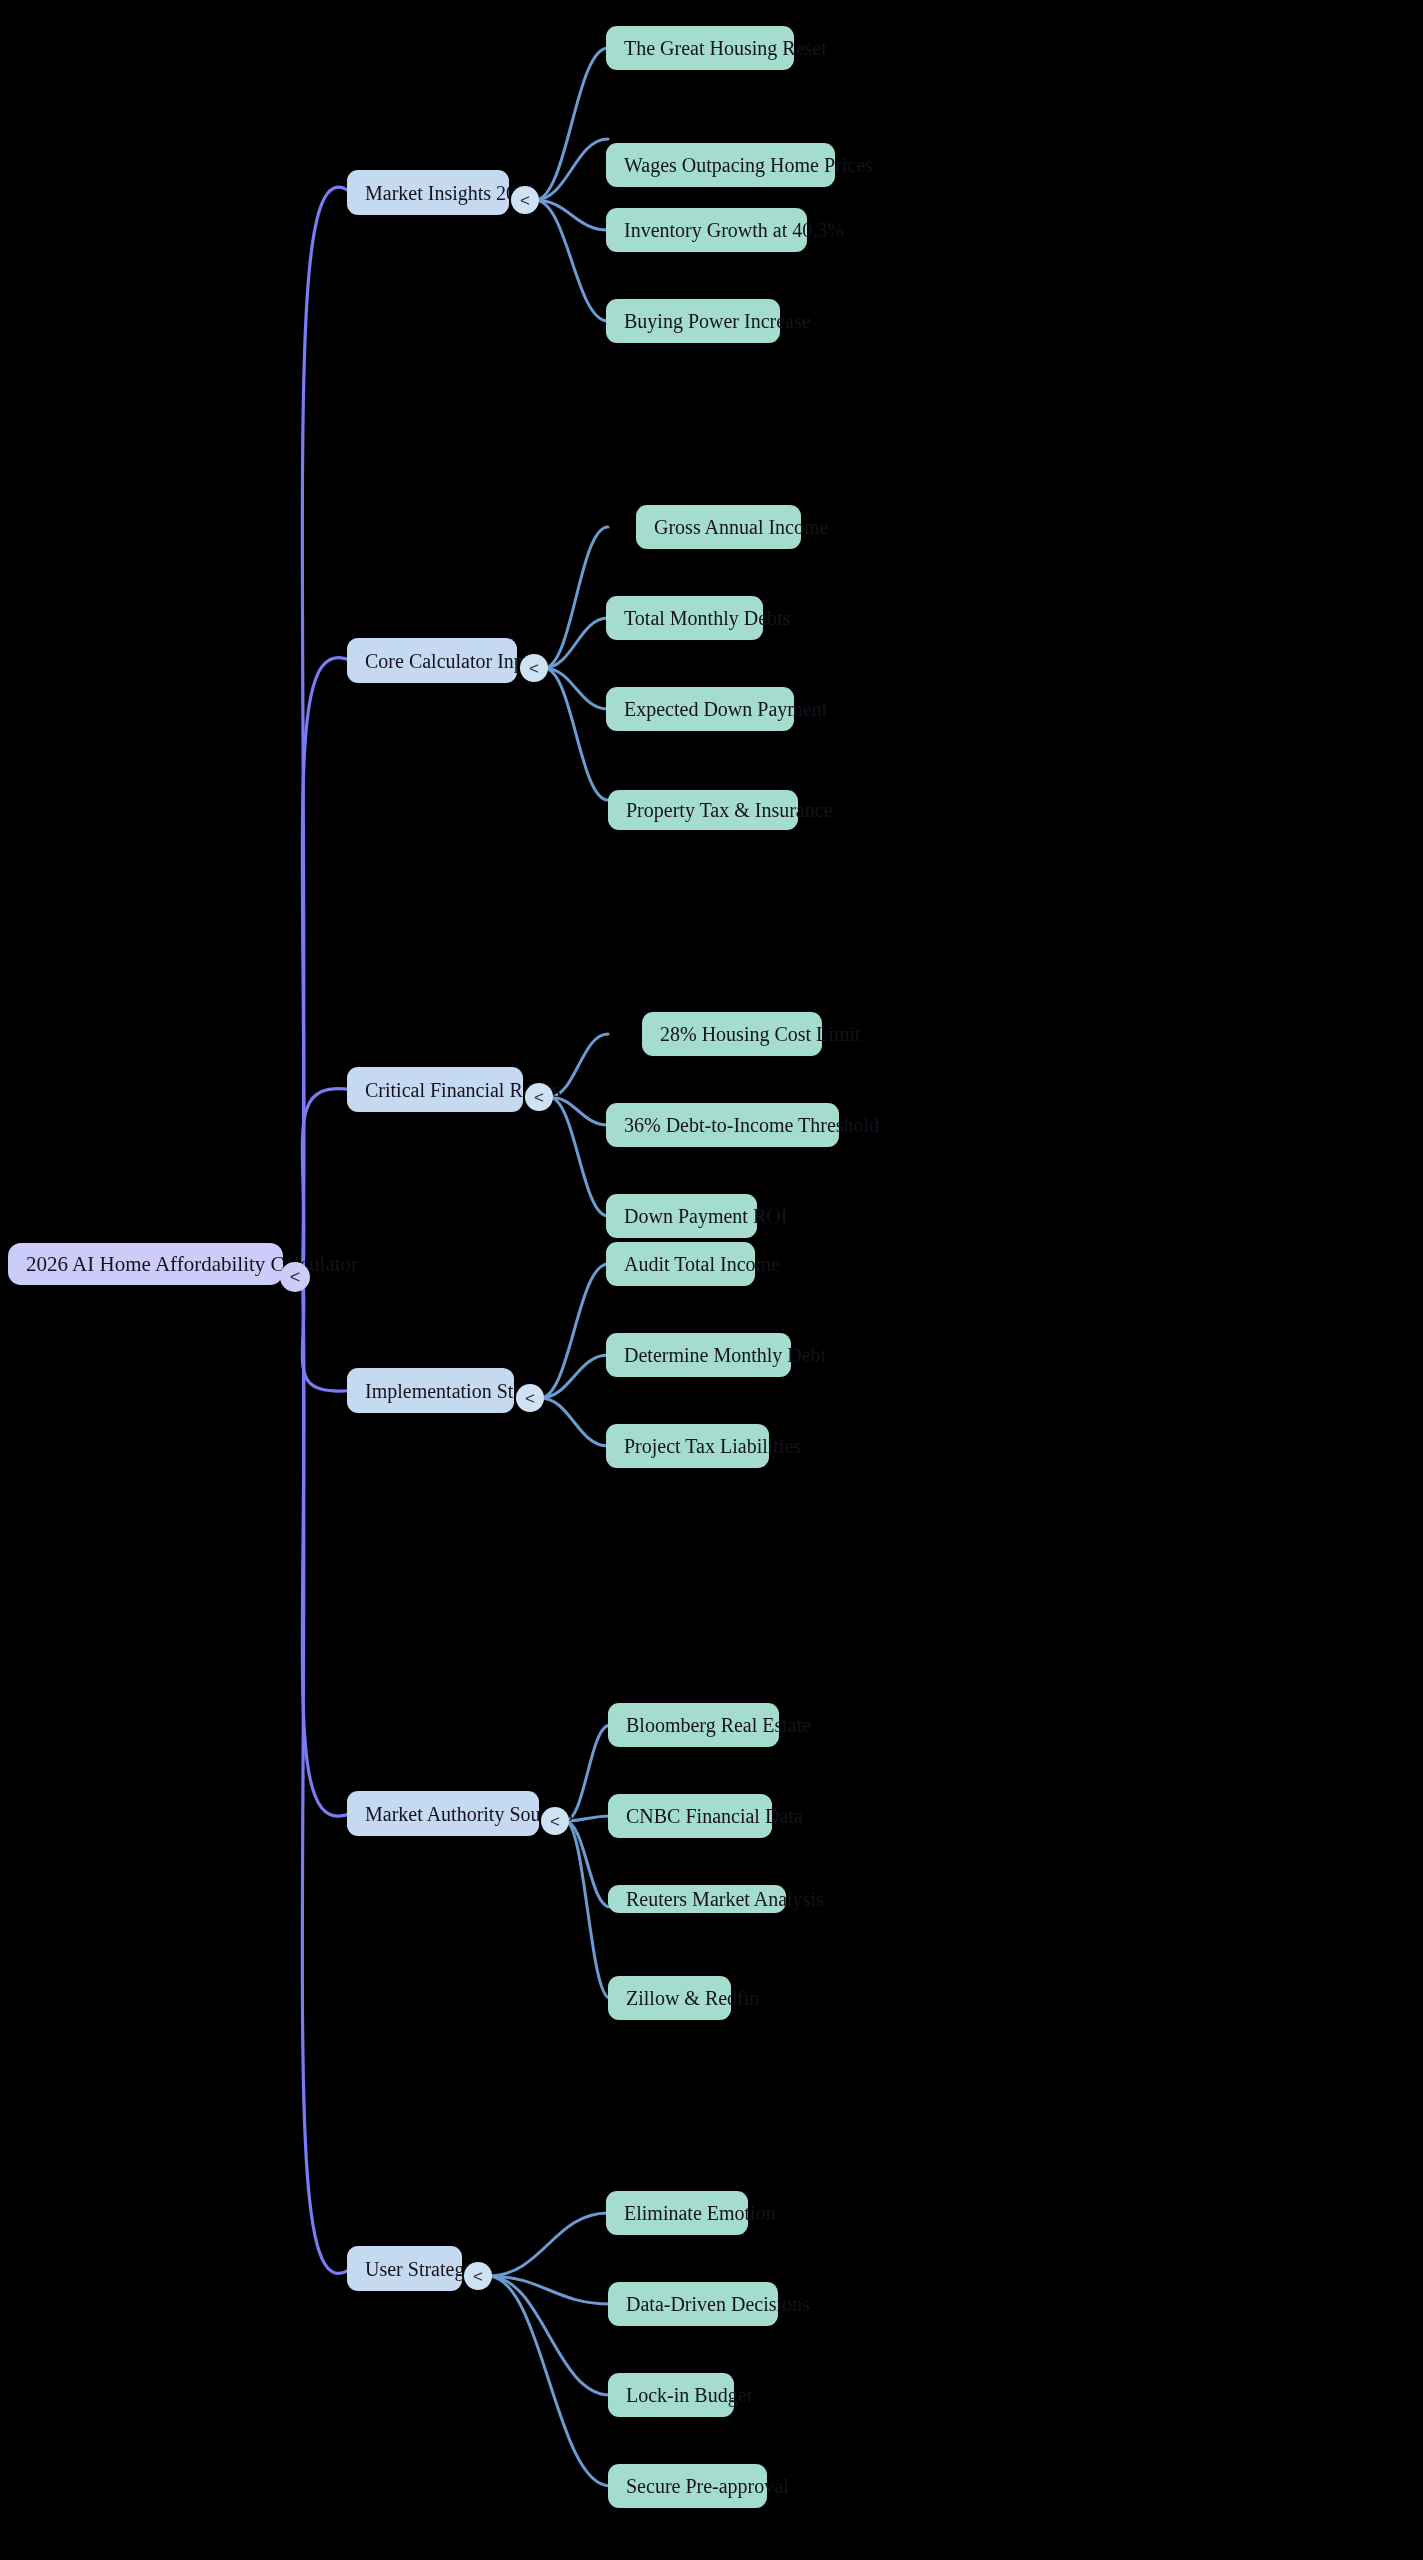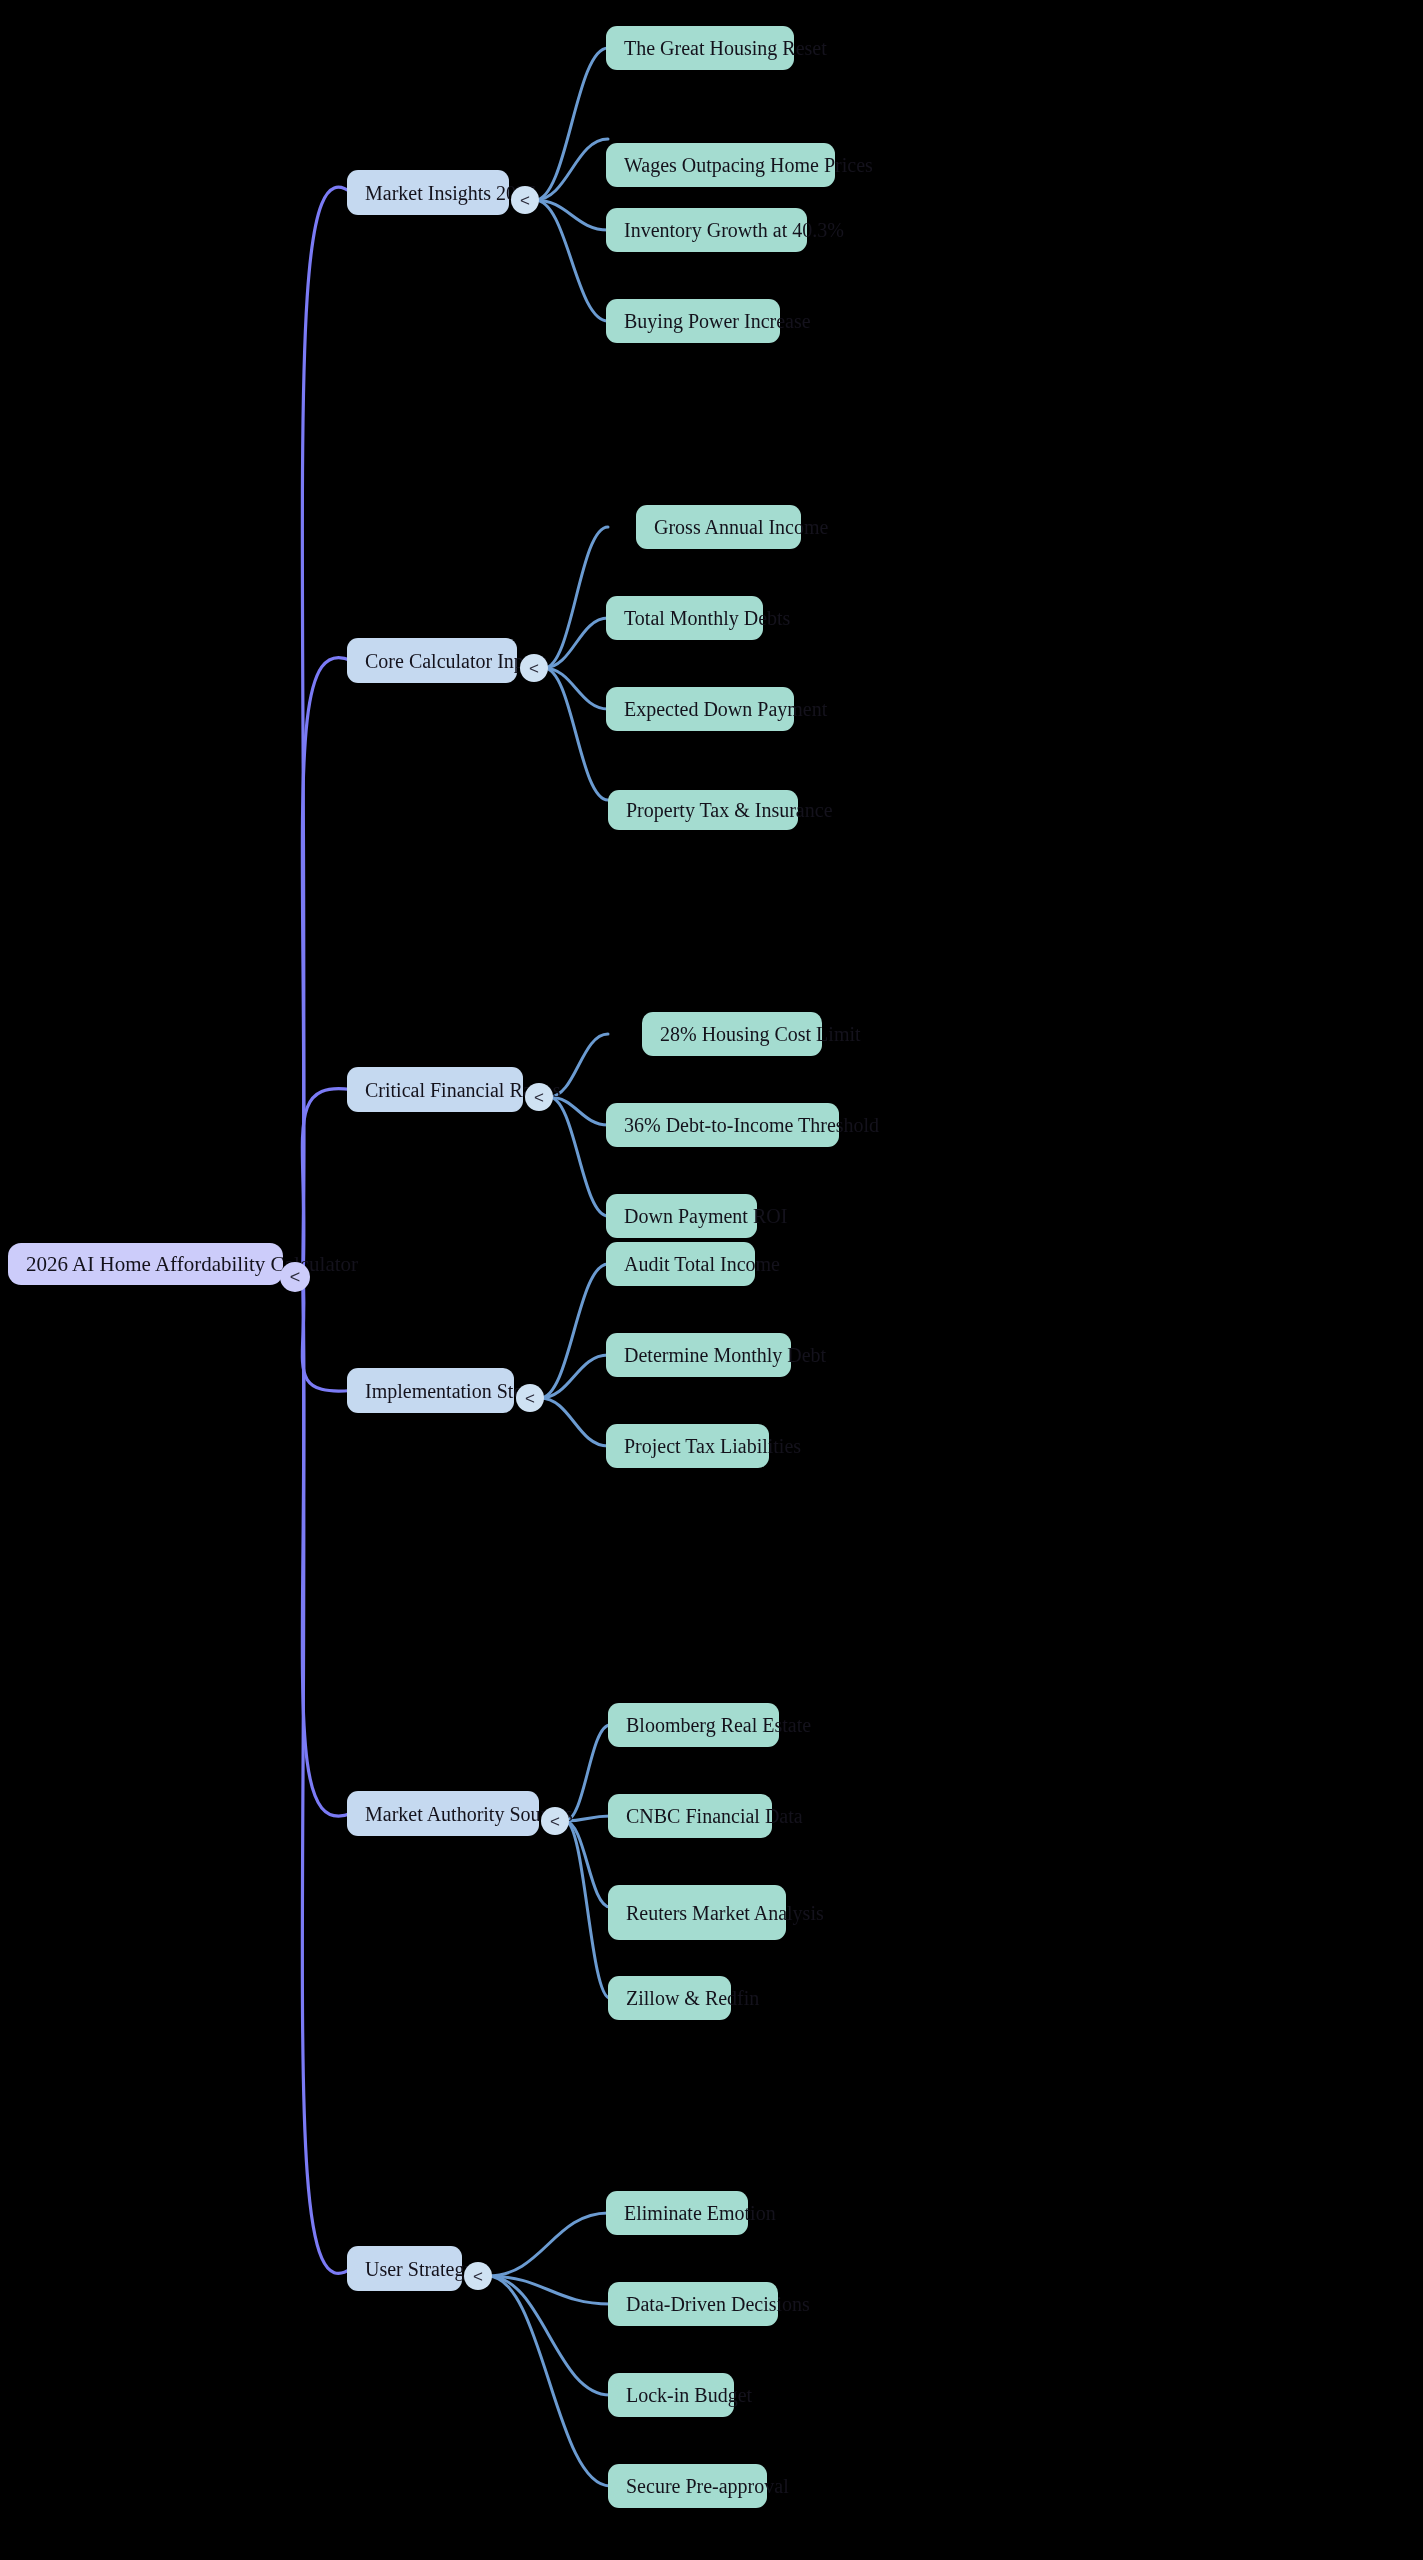--- a/index.html
+++ b/index.html
@@ -181,21 +181,21 @@
       <div class="node node-branch" style="left: 347px; top: 1791px; width: 192px; height: 45px;">
         <span class="node-label">Market Authority Sources</span>
       </div>
       <div class="toggle toggle-branch" style="left: 541px; top: 1807px;">&lt;</div>
       <div class="node node-leaf" style="left: 608px; top: 1703px; width: 171px; height: 44px; text-align: center;">
         <span class="node-label">Bloomberg Real Estate</span>
       </div>
       <div class="node node-leaf" style="left: 608px; top: 1794px; width: 164px; height: 44px;">
         <span class="node-label">CNBC Financial Data</span>
       </div>
-      <div class="node node-leaf" style="left: 608px; top: 1885px; width: 178px; height: 55px;">
+      <div class="node node-leaf" style="left: 608px; top: 1885px; width: 178px; height: 28px;">
         <span class="node-label">Reuters Market Analysis</span>
       </div>
       <div class="node node-leaf" style="left: 608px; top: 1976px; width: 123px; height: 44px;">
         <span class="node-label">Zillow &amp; Redfin</span>
       </div>
       <div class="node node-branch" style="left: 347px; top: 2246px; width: 115px; height: 45px;">
         <span class="node-label">User Strategy</span>
       </div>
       <div class="toggle toggle-branch" style="left: 464px; top: 2262px;">&lt;</div>
       <div class="node node-leaf" style="left: 606px; top: 2191px; width: 142px; height: 44px;">

